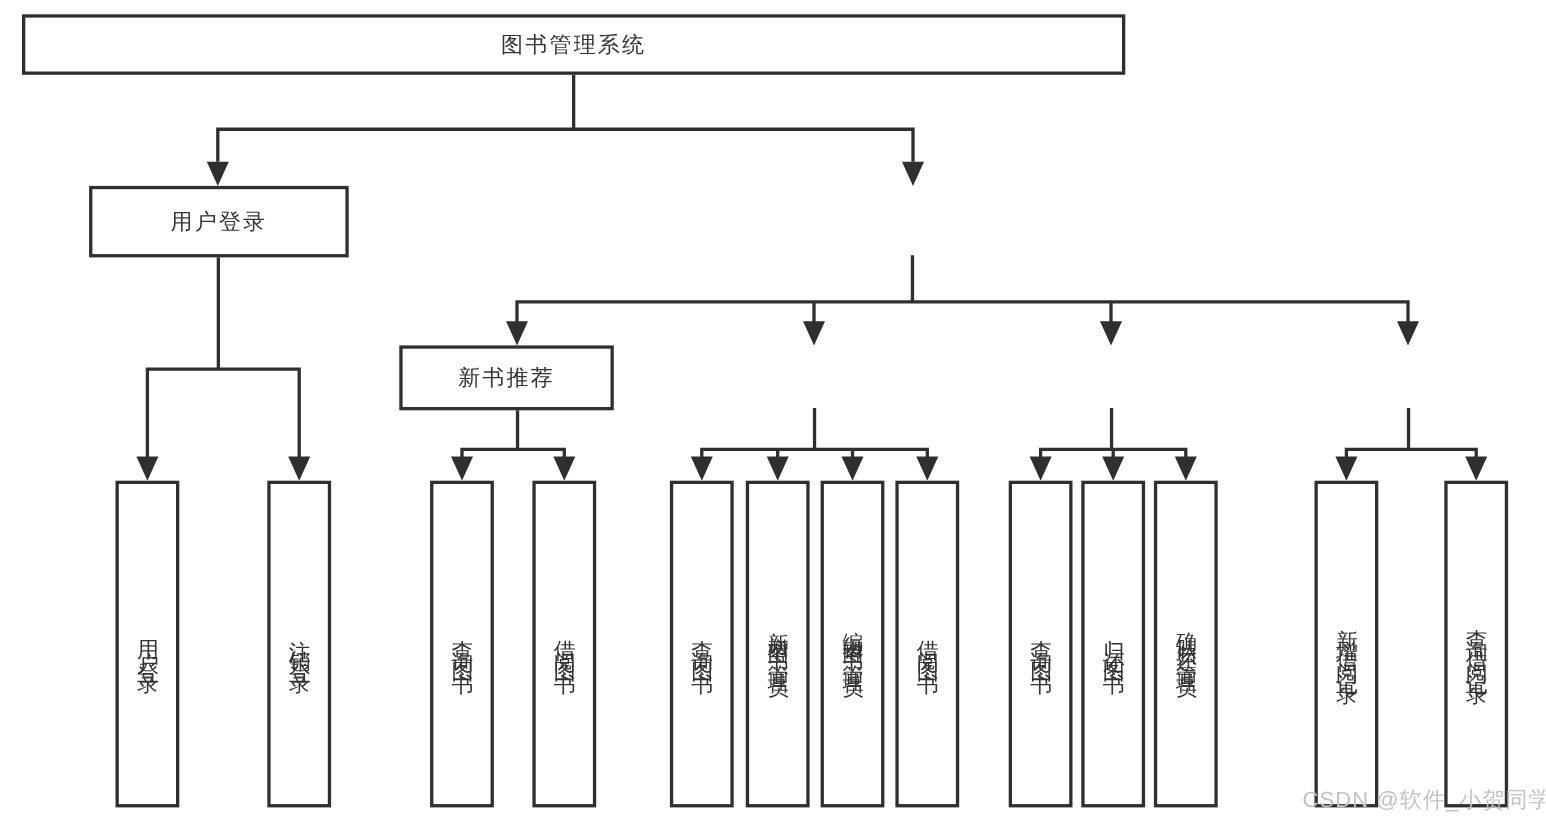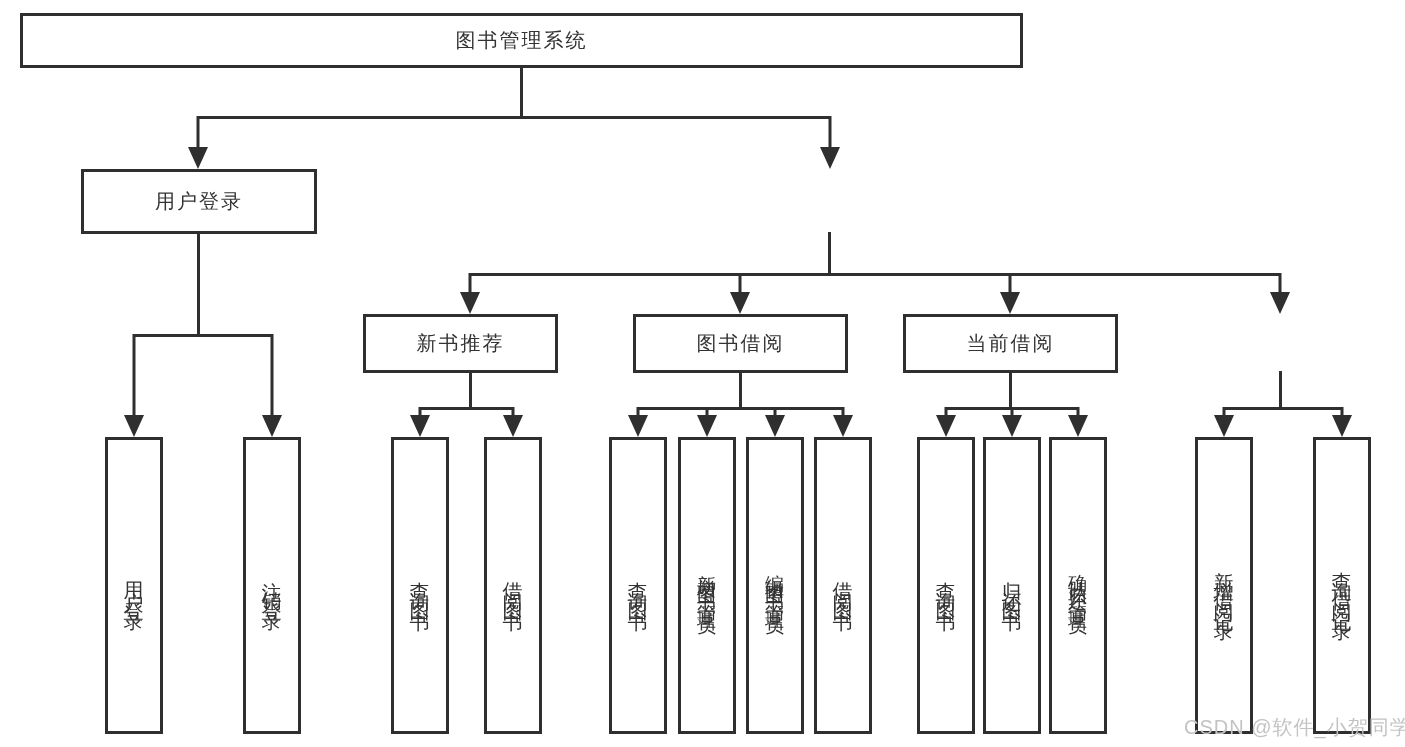--- a/index.html
+++ b/index.html
@@ -102,22 +102,20 @@
       M1068 415 L1088 415 L1078 437 Z
       M1214 415 L1234 415 L1224 437 Z
       M1332 415 L1352 415 L1342 437 Z"></path>
   </svg>
 
   <div class="box" style="left:20px; top:13px; width:1003px; height:55px;">图书管理系统</div>
 
   <div class="box" style="left:81px; top:169px; width:236px; height:65px;">用户登录</div>
 
   <div class="box" style="left:363px; top:314px; width:195px; height:59px;">新书推荐</div>
-  <div class="box" style="left:633px; top:314px; width:215px; height:59px;">图书借阅</div>
-  <div class="box" style="left:903px; top:314px; width:215px; height:59px;">当前借阅</div>
 
   <div class="box vbox" style="left:105px; top:437px; width:58px; height:297px;">用户登录</div>
   <div class="box vbox" style="left:243px; top:437px; width:58px; height:297px;">注销登录</div>
 
   <div class="box vbox" style="left:391px; top:437px; width:58px; height:297px;">查询图书</div>
   <div class="box vbox" style="left:484px; top:437px; width:58px; height:297px;">借阅图书</div>
 
   <div class="box vbox" style="left:609px; top:437px; width:58px; height:297px;">查询图书</div>
   <div class="box vbox long" style="left:678px; top:437px; width:58px; height:297px;">新增图书（管理员）</div>
   <div class="box vbox long" style="left:746px; top:437px; width:58px; height:297px;">编辑图书（管理员）</div>

